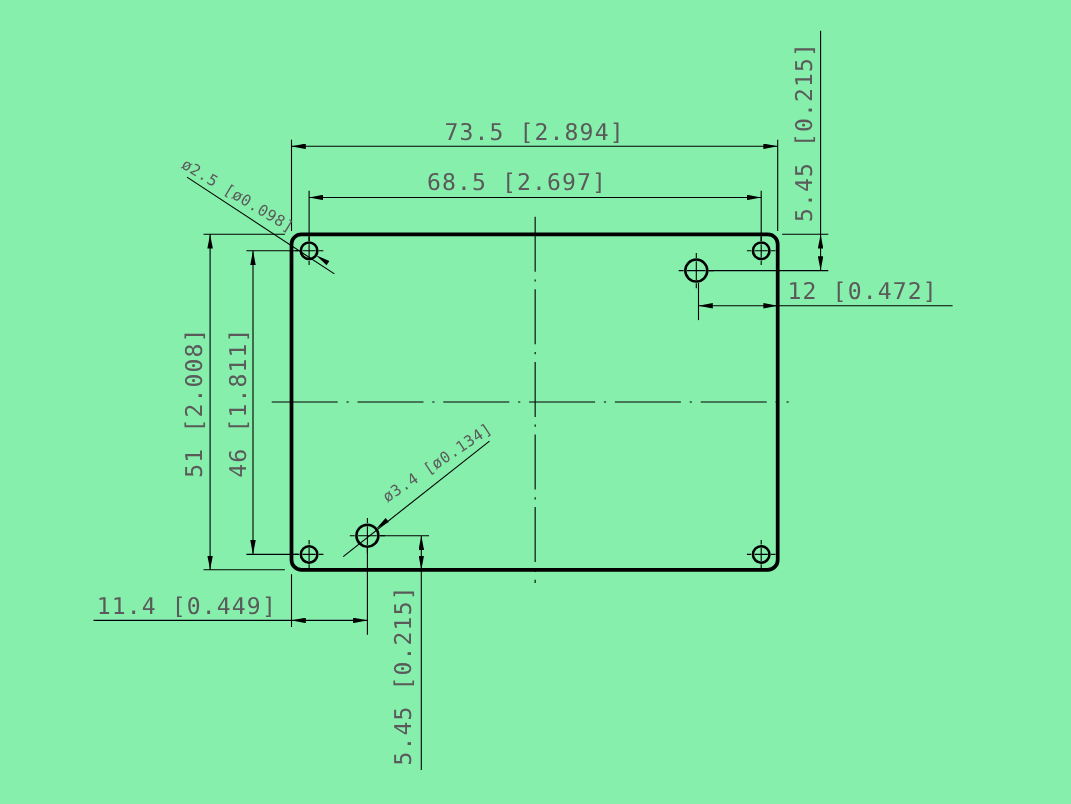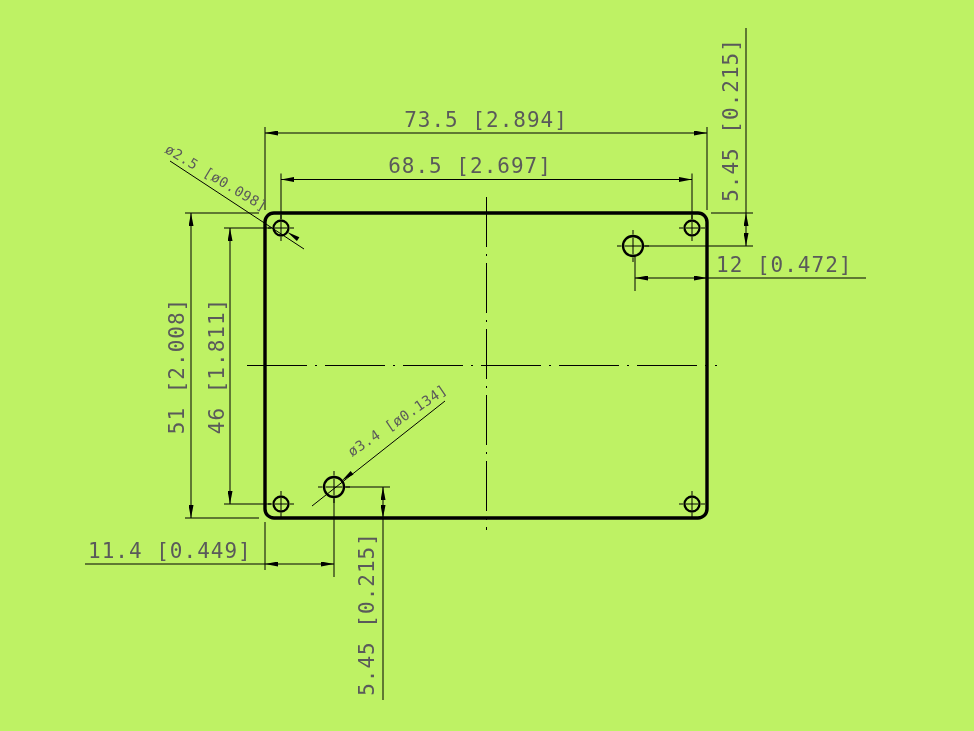--- a/index.html
+++ b/index.html
@@ -1,16 +1,16 @@
 <!DOCTYPE html>
 <html><head>
 <meta charset="utf-8">
 <style>
   html,body{margin:0;padding:0;background:#ffffff;}
-  .stage{width:974px;height:731px;position:relative;background:#bef264;overflow:hidden;}
+  .stage{width:974px;height:731px;position:relative;background:#86efac;overflow:hidden;}
   svg{display:block;}
   .thick{stroke:#000000;stroke-width:3.4;fill:none;stroke-linecap:round;}
   .hole{stroke:#000000;stroke-width:2.3;fill:none;}
   .thin{stroke:#000000;stroke-width:1;fill:none;}
   .cmark{stroke:#000000;stroke-width:1;fill:none;}
   .cline{stroke:#000000;stroke-width:1;fill:none;}
   .dimtxt{font-family:"DejaVu Sans Mono",monospace;font-size:21px;fill:#5a5a5a;letter-spacing:1px;}
   .ldrtxt{font-family:"DejaVu Sans Mono",monospace;font-size:14px;fill:#5a5a5a;letter-spacing:0.5px;}
   .arrowfill{fill:#000000;stroke:none;}
 </style>

